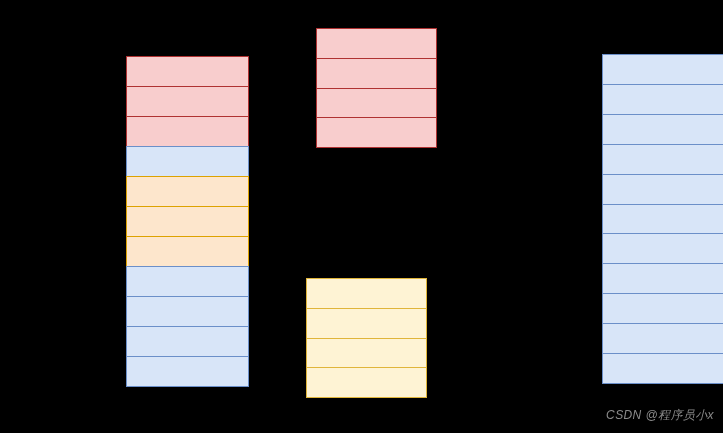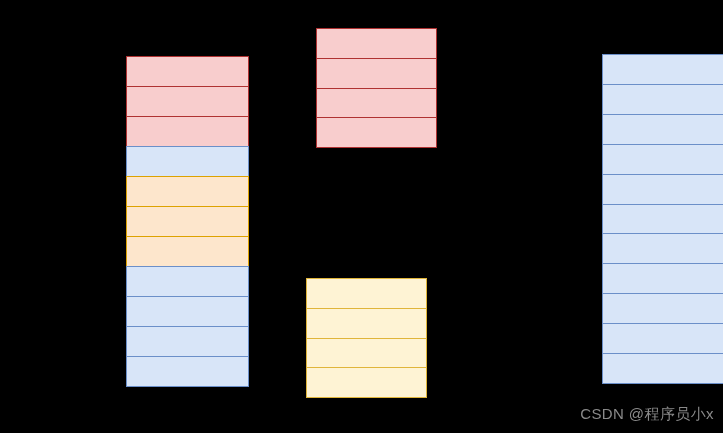--- a/index.html
+++ b/index.html
@@ -82,24 +82,25 @@
     top: 54px;
     width: 130px;
     height: 330px;
   }
 
   #watermark {
     position: absolute;
     right: 9px;
     bottom: 9px;
     color: #8A8A8A;
-    font-size: 15px;
+    font-size: 12px;
     letter-spacing: 0.4px;
     white-space: nowrap;
     user-select: none;
+    font-style: italic;
   }
 </style>
 </head>
 <body>
 
 <div id="canvas">
 
   <div class="stack" id="stack-left">
       <div class="cell pink"></div>
       <div class="cell pink"></div>

